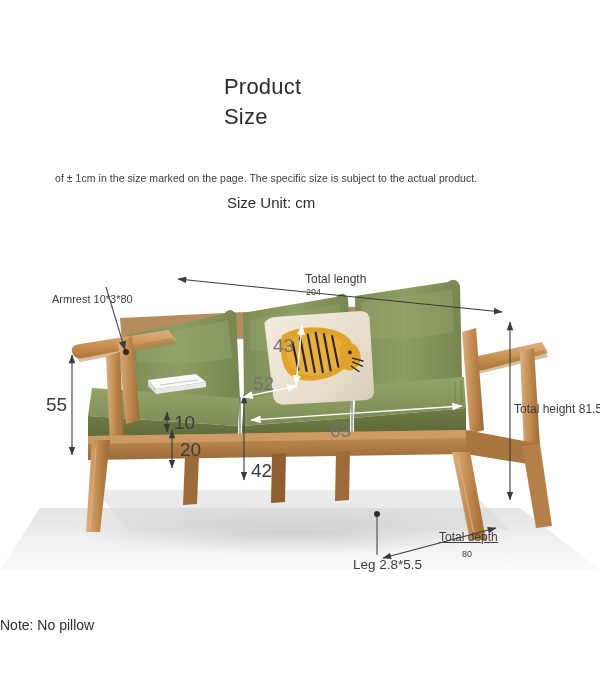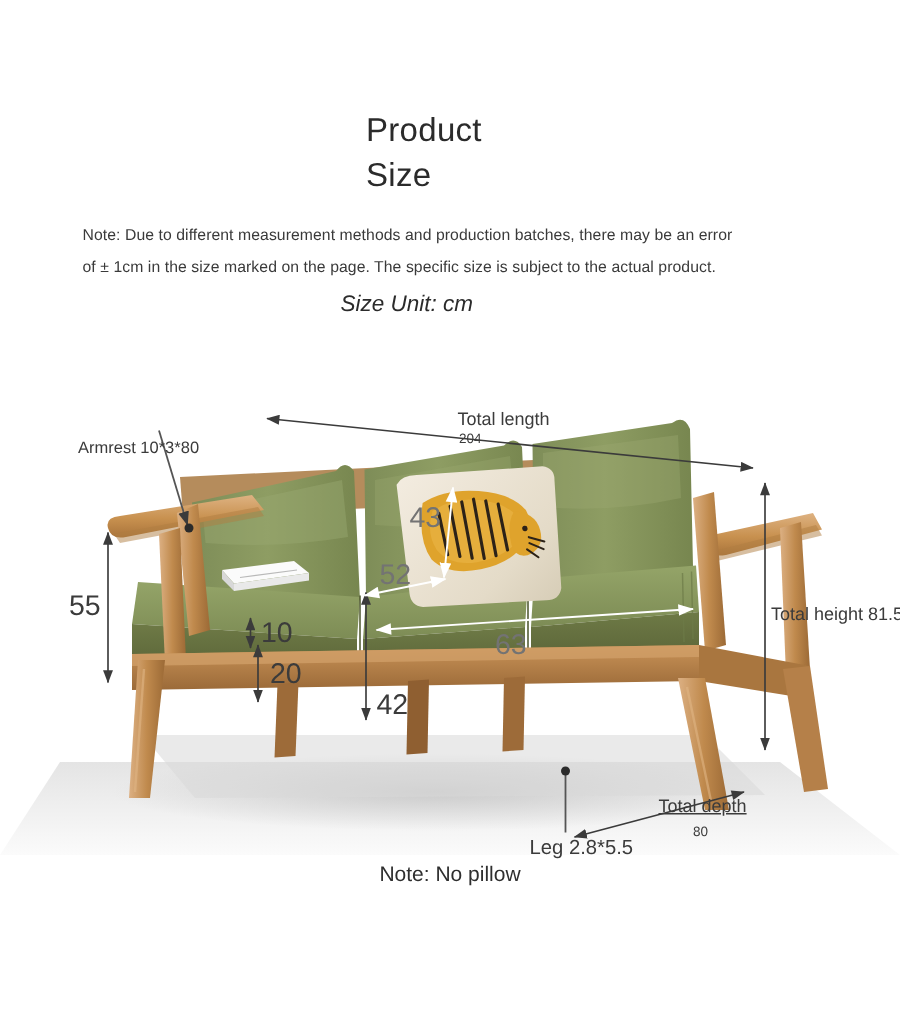--- a/index.html
+++ b/index.html
@@ -12,35 +12,35 @@
   #page {
     position: relative;
     width: 600px; height: 676px;
     background: #ffffff;
   }
 
   
   .title-block { position: absolute; left: 224px; top: 72px; }
   .title-line {
     font-size: 22px; color: #2b2b2b; line-height: 30px;
-    font-weight: 400; letter-spacing: .2px; white-space: nowrap; margin-left: 20px;
+    font-weight: 400; letter-spacing: .2px; white-space: nowrap;
   }
   .note-line {
     position: absolute; font-size: 10.5px; color: #3a3a3a;
     line-height: 14px; white-space: nowrap; letter-spacing: .05px;
   }
   .note-1 { left: 55px; top: 150px; }
   .note-2 { left: 55px; top: 171px; }
   .size-unit {
     position: absolute; left: 227px; top: 194px;
-    font-size: 15px; color: #2b2b2b; white-space: nowrap; font-style: italic;
+    font-size: 15px; color: #2b2b2b; white-space: nowrap;
   }
   .bottom-note {
-    position: absolute; left: 0; right: 0; top: 574px;
-    text-align: center; font-size: 14px; color: #2f2f2f;
+    position: absolute; left: 0; right: 0; top: 617px;
+    font-size: 14px; color: #2f2f2f;
   }
 
   
   #stage { position: absolute; left: 0; top: 240px; width: 600px; height: 370px; }
   #sofa-svg, #dim-svg { position: absolute; left: 0; top: 0; }
 
   
   .dim {
     position: absolute; white-space: nowrap;
     font-family: "Liberation Sans", sans-serif;
@@ -54,21 +54,20 @@
 </head>
 <body>
 
 <div id="page">
 
   <div class="title-block">
     <div class="title-line">Product</div>
     <div class="title-line">Size</div>
   </div>
 
-  <div class="note-line note-1">Note: Due to different measurement methods and production batches, there may be an error</div>
   <div class="note-line note-2">of ± 1cm in the size marked on the page. The specific size is subject to the actual product.</div>
   <div class="size-unit">Size Unit: cm</div>
 
   <div id="stage">
 
     <svg id="sofa-svg" width="600" height="370" viewBox="0 0 600 370">
       <defs>
         <linearGradient id="gFloor" x1="0" y1="0" x2="0" y2="1">
           <stop offset="0%" stop-color="#e4e4e4"></stop>
           <stop offset="100%" stop-color="#fbfbfb"></stop>

